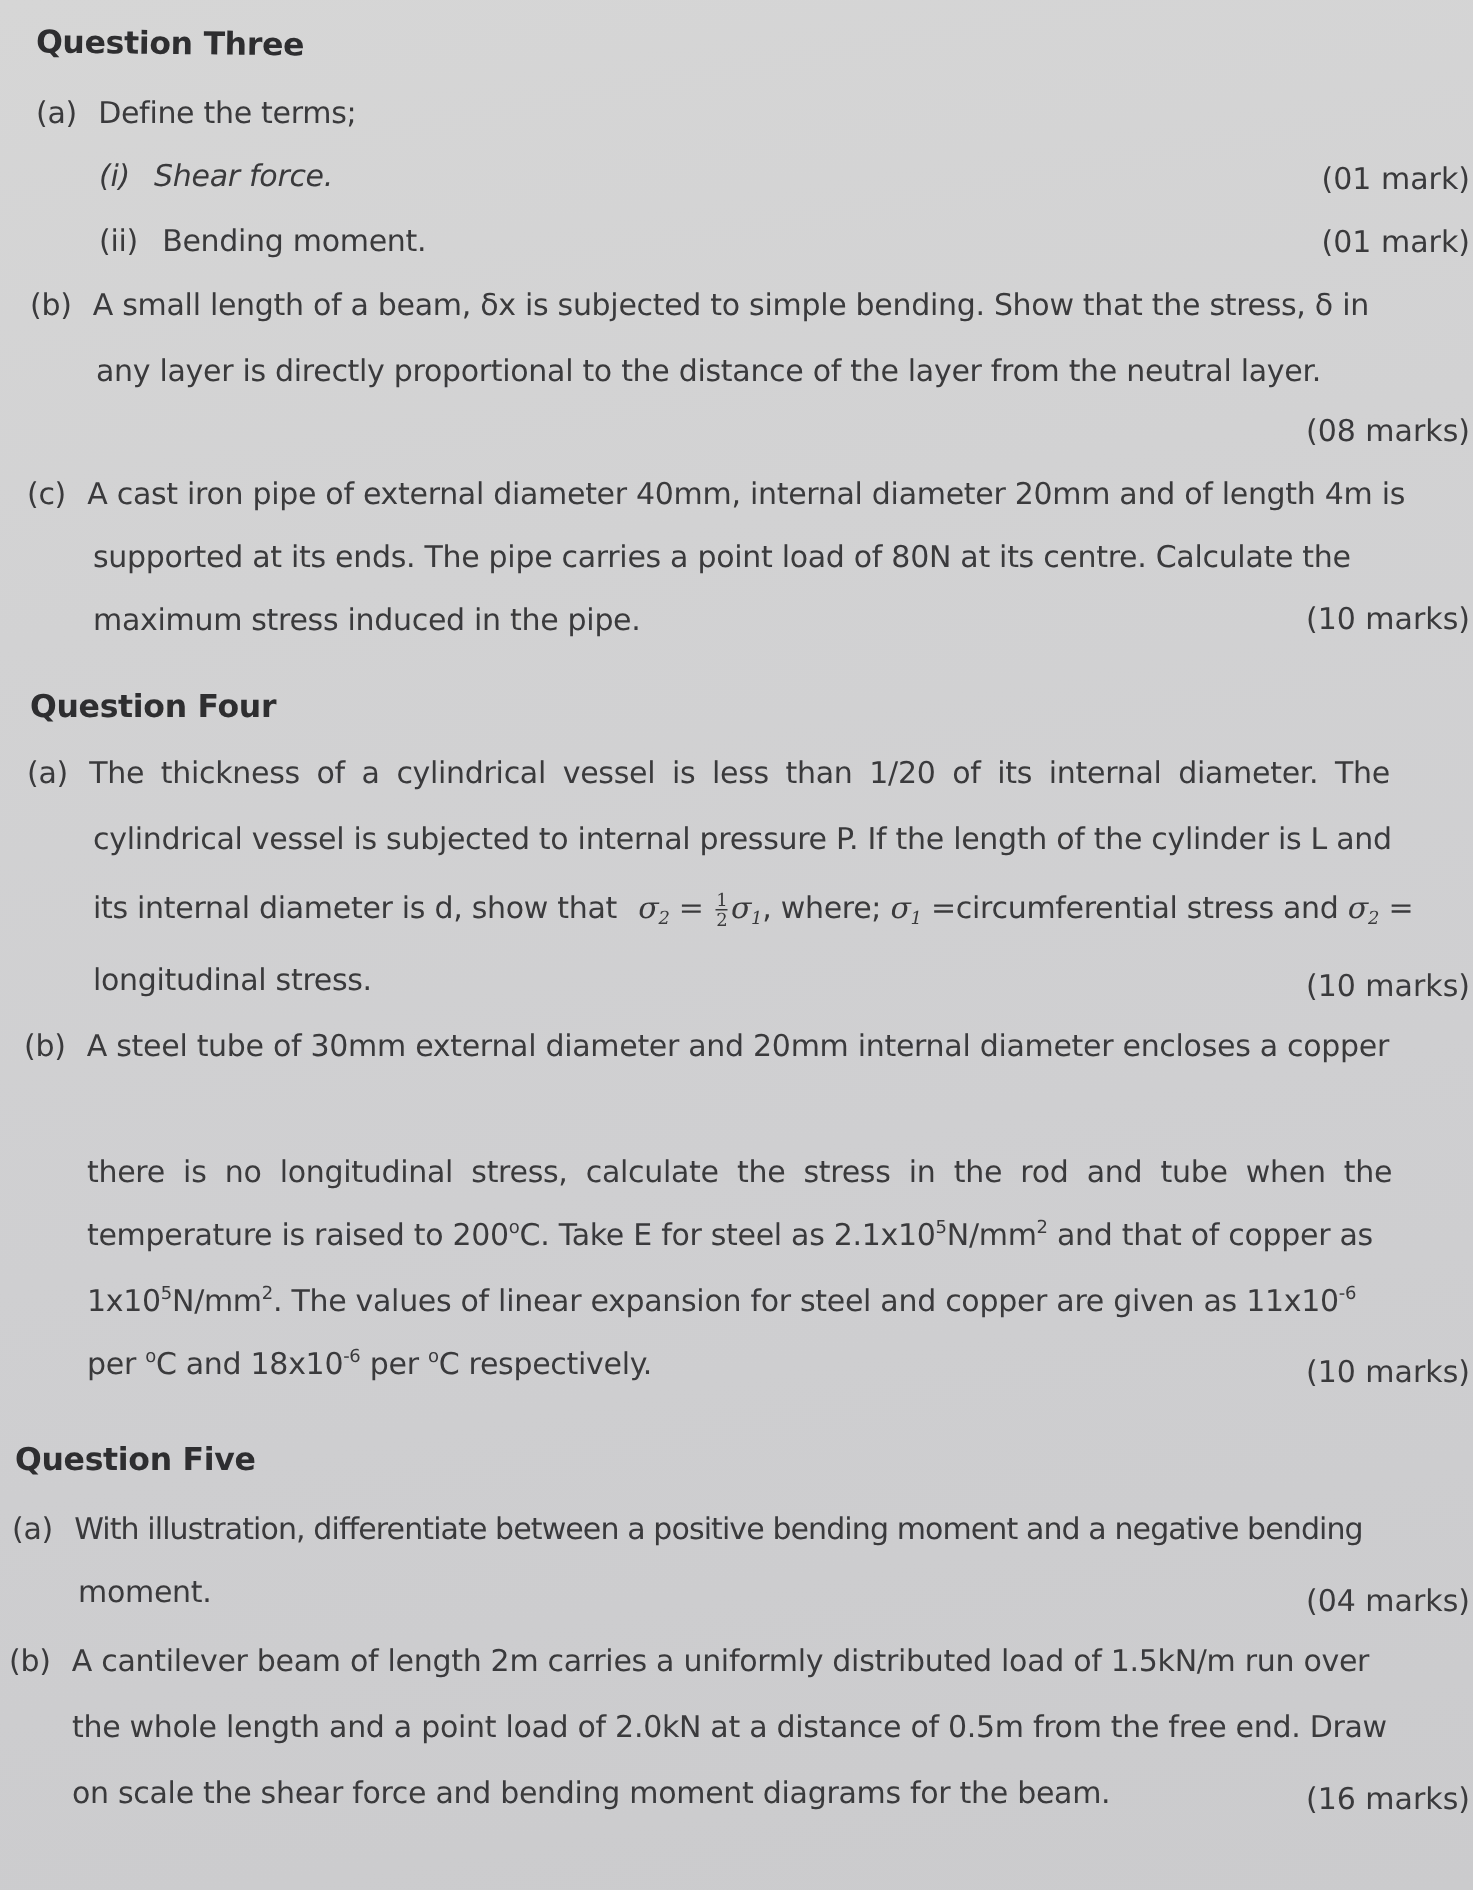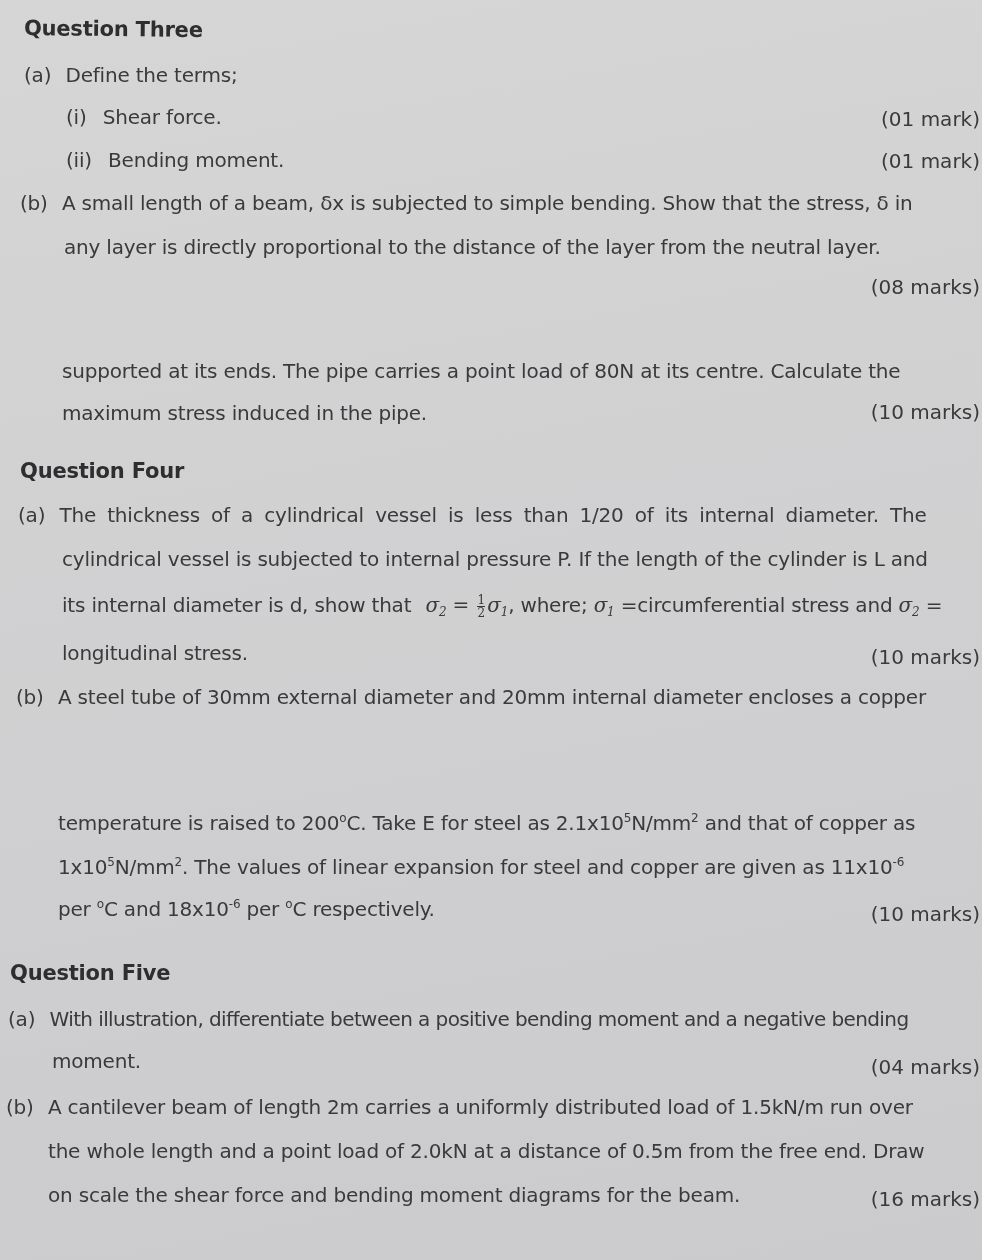--- a/index.html
+++ b/index.html
@@ -61,39 +61,43 @@
 
 <div class="page">
 
   <div class="ln heading" style="left:24px; top:12px; transform:rotate(0.6deg);">Question Three</div>
 
   <div class="ln" style="left:24px; top:58px;">
     <span class="lbl">(a)</span>
     <span style="margin-left:8px;">Define the terms;</span>
   </div>
 
-  <div class="ln" style="left:66px; top:100px;">
+  <div class="ln" style="left:66px; top:100px;font-style:italic;">
     <span class="lbl">(i)</span>
     <span style="margin-left:10px;">Shear force.</span>
   </div>
   <div class="marks" style="top:102px;">(01  mark)</div>
 
   <div class="ln" style="left:66px; top:143px;">
     <span class="lbl">(ii)</span>
     <span style="margin-left:10px;">Bending moment.</span>
   </div>
   <div class="marks" style="top:144px;">(01  mark)</div>
 
   <div class="ln" style="left:64px; top:230px;">any layer is directly proportional to the distance of the layer from the neutral layer.</div>
   <div class="ln" style="left:20px; top:186px;">
     <span class="lbl">(b)</span>
     <span style="margin-left:8px;">A small length of a beam, δx is subjected to simple bending. Show that the stress, δ in</span>
   </div>
   <div class="marks" style="top:270px;">(08 marks)</div>
 
+  <div class="ln" style="left:18px; top:312px;">
+    <span class="lbl">(c)</span>
+    <span style="margin-left:8px;">A cast iron pipe of external diameter 40mm, internal diameter 20mm and of length 4m is</span>
+  </div>
   <div class="ln" style="left:62px; top:354px;">supported at its ends. The pipe carries a point load of 80N at its centre. Calculate the</div>
   <div class="ln" style="left:62px; top:396px;">maximum stress induced in the pipe.</div>
   <div class="marks" style="top:395px;">(10 marks)</div>
 
   <div class="ln heading" style="left:20px; top:454px;">Question Four</div>
 
   <div class="ln" style="left:18px; top:498px;">
     <span class="lbl">(a)</span>
     <span style="margin-left:8px; word-spacing:5px;">The thickness of a cylindrical vessel is less than 1/20 of its internal diameter. The</span>
   </div>
@@ -106,20 +110,21 @@
     <span class="math"><span>σ</span><sub>2</sub></span>
     <span>=</span>
   </div>
   <div class="ln" style="left:62px; top:636px;">longitudinal stress.</div>
   <div class="marks" style="top:640px;">(10 marks)</div>
 
   <div class="ln" style="left:16px; top:680px;">
     <span class="lbl">(b)</span>
     <span style="margin-left:8px;">A steel tube of 30mm external diameter and 20mm internal diameter encloses a copper</span>
   </div>
+  <div class="ln" style="left:58px; top:764px; word-spacing:6px;">there is no longitudinal stress, calculate the stress in the rod and tube when the</div>
   <div class="ln" style="left:58px; top:806px;">
     <span>temperature is raised to 200</span><sup>o</sup><span>C. Take E for steel as 2.1x10</span><sup>5</sup><span>N/mm</span><sup>2</sup><span> and that of copper as</span>
   </div>
   <div class="ln" style="left:58px; top:850px;">
     <span>1x10</span><sup>5</sup><span>N/mm</span><sup>2</sup><span>. The values of linear expansion for steel and copper are given as 11x10</span><sup>-6</sup>
   </div>
   <div class="ln" style="left:58px; top:892px;">
     <span>per </span><sup>o</sup><span>C and 18x10</span><sup>-6</sup><span> per </span><sup>o</sup><span>C respectively.</span>
   </div>
   <div class="marks" style="top:897px;">(10 marks)</div>

